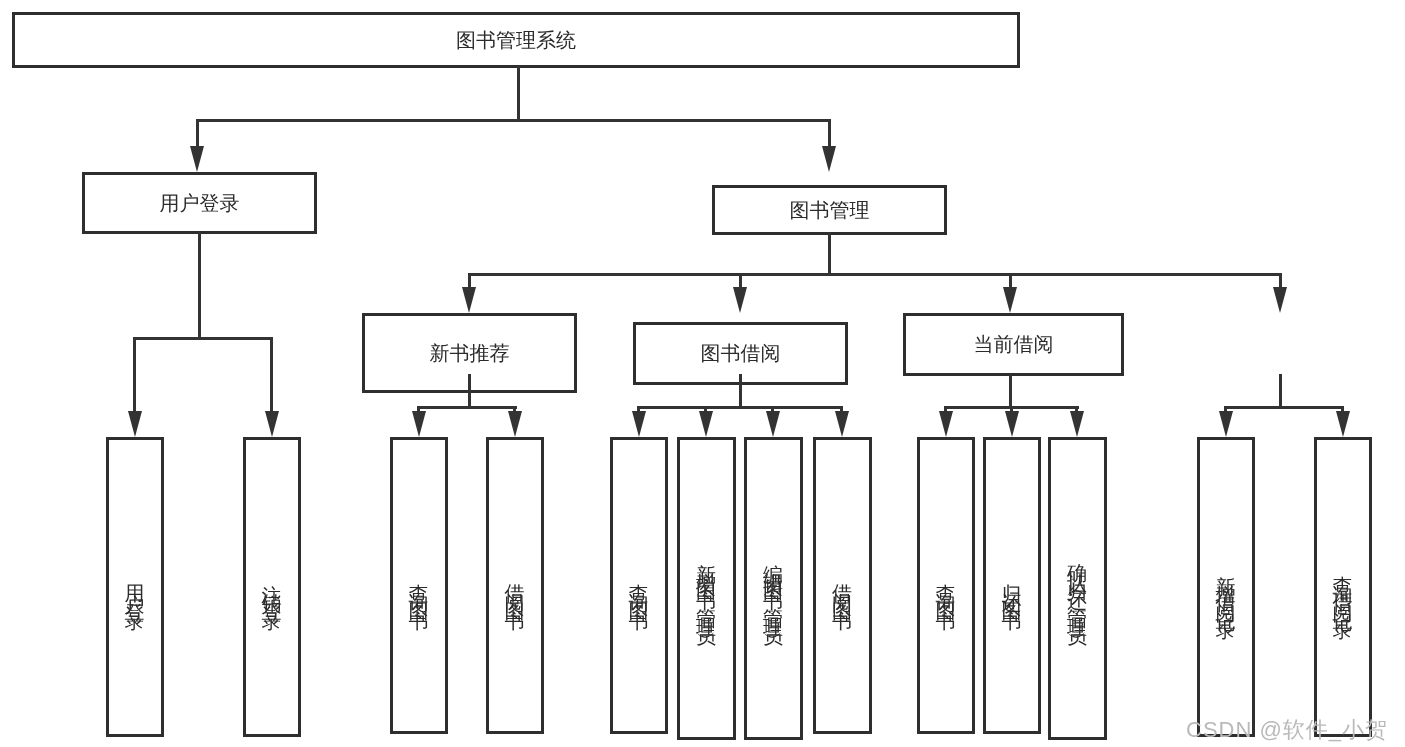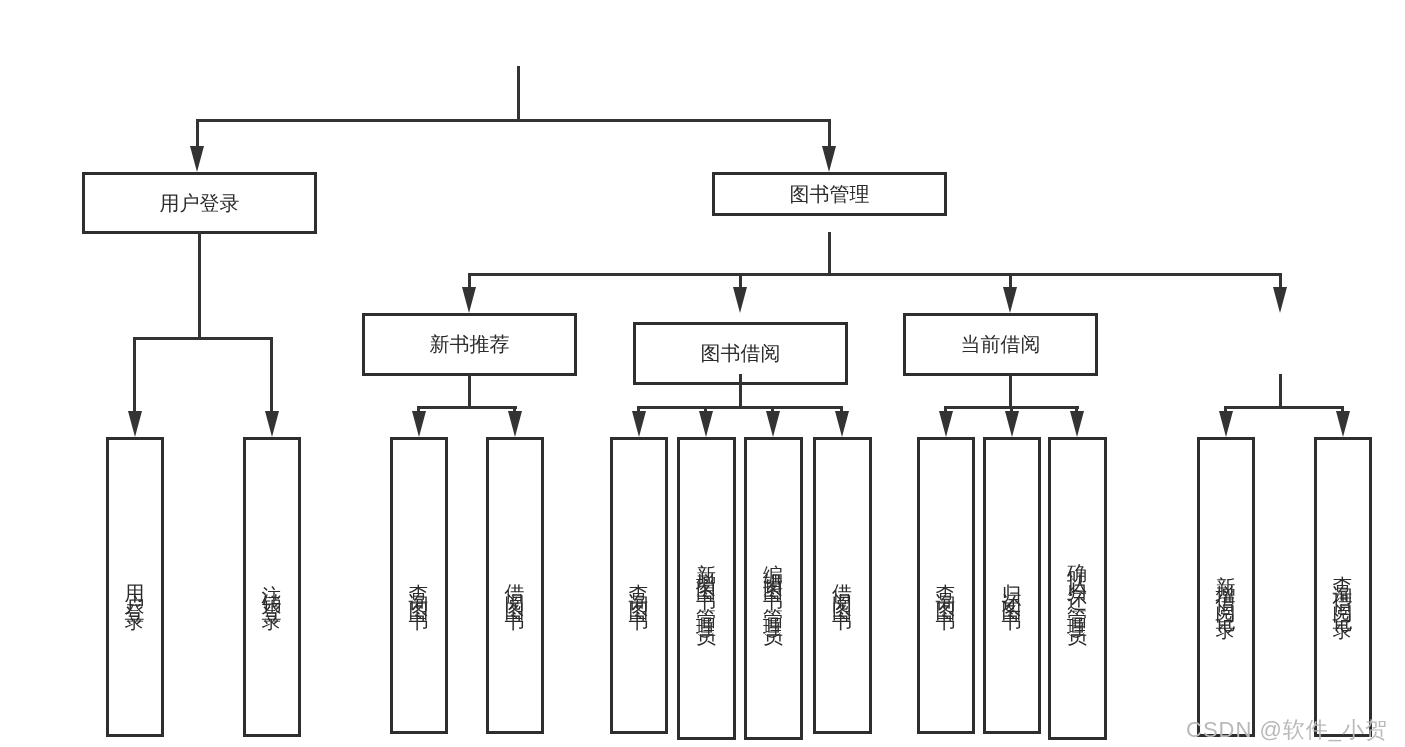--- a/index.html
+++ b/index.html
@@ -59,52 +59,53 @@
     letter-spacing: 1px;
     color: var(--watermark-gray);
     z-index: 5;
   }
 </style>
 </head>
 <body>
 
 <div class="stage">
 
+  <div class="box" style="left:12px; top:12px; width:1008px; height:56px;">图书管理系统</div>
 
   <div class="vline" style="left:517px; top:66px; height:56px;"></div>
   <div class="hline" style="left:196px; top:119px; width:635px;"></div>
   <div class="vline" style="left:196px; top:119px; height:30px;"></div>
   <div class="vline" style="left:828px; top:119px; height:30px;"></div>
   <div class="arrow" style="left:190px; top:146px;"></div>
   <div class="arrow" style="left:822px; top:146px;"></div>
 
   <div class="box" style="left:82px; top:172px; width:235px; height:62px;">用户登录</div>
-  <div class="box" style="left:712px; top:172px; width:235px; height:44px;">图书管理</div>
+  <div class="box" style="left:712px; top:185px; width:235px; height:50px;">图书管理</div>
 
   <div class="vline" style="left:198px; top:232px; height:108px;"></div>
   <div class="hline" style="left:133px; top:337px; width:140px;"></div>
   <div class="vline" style="left:133px; top:337px; height:78px;"></div>
   <div class="vline" style="left:270px; top:337px; height:78px;"></div>
   <div class="arrow" style="left:128px; top:411px;"></div>
   <div class="arrow" style="left:265px; top:411px;"></div>
 
   <div class="vline" style="left:828px; top:232px; height:44px;"></div>
   <div class="hline" style="left:468px; top:273px; width:814px;"></div>
   <div class="vline" style="left:468px; top:273px; height:17px;"></div>
   <div class="vline" style="left:739px; top:273px; height:17px;"></div>
   <div class="vline" style="left:1009px; top:273px; height:17px;"></div>
   <div class="vline" style="left:1279px; top:273px; height:17px;"></div>
   <div class="arrow" style="left:462px; top:287px;"></div>
   <div class="arrow" style="left:733px; top:287px;"></div>
   <div class="arrow" style="left:1003px; top:287px;"></div>
   <div class="arrow" style="left:1273px; top:287px;"></div>
 
-  <div class="box" style="left:362px; top:313px; width:215px; height:63px;">新书推荐</div>
+  <div class="box" style="left:362px; top:313px; width:215px; height:80px;">新书推荐</div>
   <div class="box" style="left:633px; top:322px; width:215px; height:63px;">图书借阅</div>
-  <div class="box" style="left:903px; top:313px; width:195px; height:63px;">当前借阅</div>
+  <div class="box" style="left:903px; top:313px; width:221px; height:63px;">当前借阅</div>
 
   <div class="vline" style="left:468px; top:374px; height:35px;"></div>
   <div class="hline" style="left:417px; top:406px; width:100px;"></div>
   <div class="vline" style="left:417px; top:406px; height:9px;"></div>
   <div class="vline" style="left:513px; top:406px; height:9px;"></div>
   <div class="arrow" style="left:412px; top:411px;"></div>
   <div class="arrow" style="left:508px; top:411px;"></div>
 
   <div class="vline" style="left:739px; top:374px; height:35px;"></div>
   <div class="hline" style="left:637px; top:406px; width:206px;"></div>

